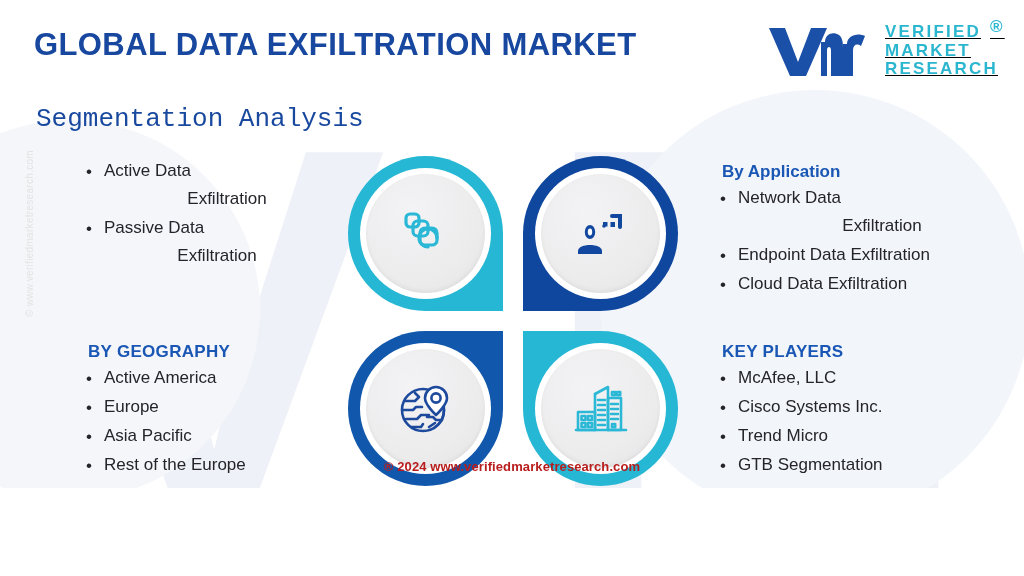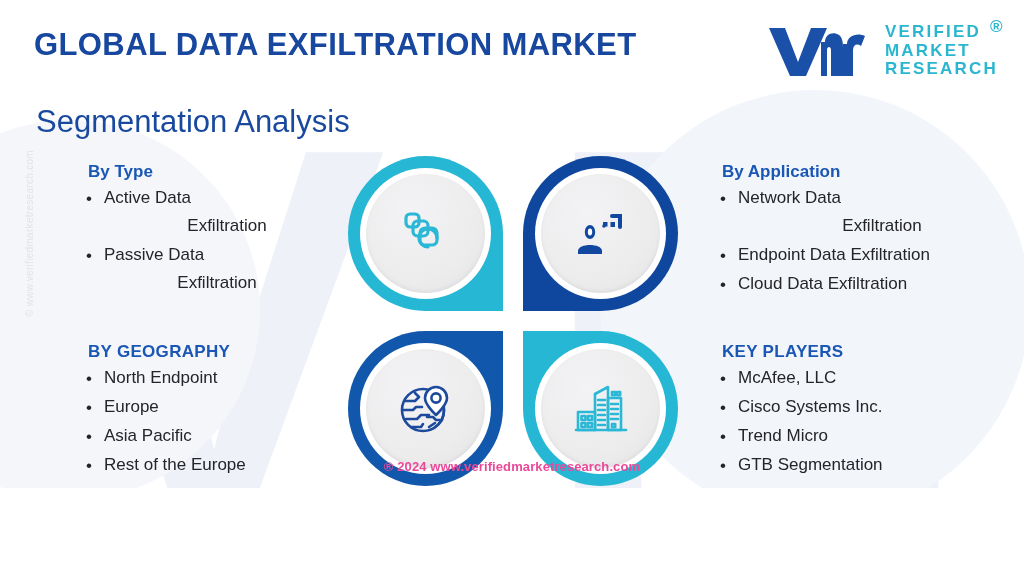--- a/index.html
+++ b/index.html
@@ -37,27 +37,27 @@
   #arc2{left:-120px;top:120px;width:380px;height:380px;background:#f4f6fa;}
 
   
   #header-title{
     position:absolute;left:34px;top:27px;z-index:5;
     font-size:31px;font-weight:700;letter-spacing:.4px;
     color:#17479e;white-space:nowrap;
   }
   #section-title{
     position:absolute;left:36px;top:104px;z-index:5;
-    font-size:31px;font-weight:400;color:#19499f;white-space:nowrap;
+    font-size:26px;font-weight:400;color:#19499f;white-space:nowrap;font-family:Liberation Mono, monospace;
   }
 
   
   #logo{
     position:absolute;right:26px;top:22px;z-index:6;
-    display:flex;gap:12px;
+    display:flex;gap:12px;text-decoration:underline;
   }
   #logo-mark{display:block;}
   #logo-words{
     display:flex;flex-direction:column;justify-content:center;
     line-height:1.08;
   }
   #logo-words span{
     font-size:17px;font-weight:700;letter-spacing:2.2px;
     color:#2bb6cf;white-space:nowrap;position:relative;
   }
@@ -125,21 +125,21 @@
     border-radius:50%;
     background:radial-gradient(circle at 38% 32%, #f3f3f5 0%, #ececed 62%, #e4e4e6 100%);
     box-shadow:inset 0 -2px 4px rgba(0,0,0,.05);
     display:flex;align-items:center;justify-content:center;
   }
   .icon-svg{display:block;}
 
   
   #footer{
     position:absolute;left:0;right:0;bottom:14px;z-index:5;
-    text-align:center;font-size:13px;color:#ec4899;font-weight:700;
+    text-align:center;font-size:13px;color:#b91c1c;font-weight:700;
     letter-spacing:.1px;
   }
   
   #side-wm{
     position:absolute;left:-86px;top:228px;z-index:5;
     width:230px;text-align:center;
     transform:rotate(-90deg);
     font-size:10px;color:#e3e3e3;letter-spacing:.3px;white-space:nowrap;
   }
 </style>
@@ -163,41 +163,40 @@
       <path d="M82 22 C82 14 92 10 100 14 L96 24 C92 21 88 23 88 28 L88 54 L78 54 L78 22 Z" fill="#1b50a8"></path>
     </svg>
     <div id="logo-words">
       <span><span>VERIFIED</span><span id="logo-reg">®</span></span>
       <span>MARKET</span>
       <span>RESEARCH</span>
     </div>
   </div>
 
   <div class="col" id="col-left">
-    <div class="block-heading">By Type</div>
     <ul class="bullets">
       <li class="wrapped">
         <span class="dot">•</span>
         <span class="l1">Active Data</span>
         <span class="l2">Exfiltration</span>
       </li>
       <li class="wrapped">
         <span class="dot">•</span>
         <span class="l1">Passive Data</span>
         <span class="l2" style="margin-left:-18px">Exfiltration</span>
       </li>
     </ul>
   </div>
 
   <div class="col" id="col-left-2">
     <div class="block-heading upper">BY GEOGRAPHY</div>
     <ul class="bullets">
       <li>
         <span class="dot">•</span>
-        <span class="l1">North Endpoint</span>
+        <span class="l1">Active America</span>
       </li>
       <li>
         <span class="dot">•</span>
         <span class="l1">Europe</span>
       </li>
       <li>
         <span class="dot">•</span>
         <span class="l1">Asia Pacific</span>
       </li>
       <li>

